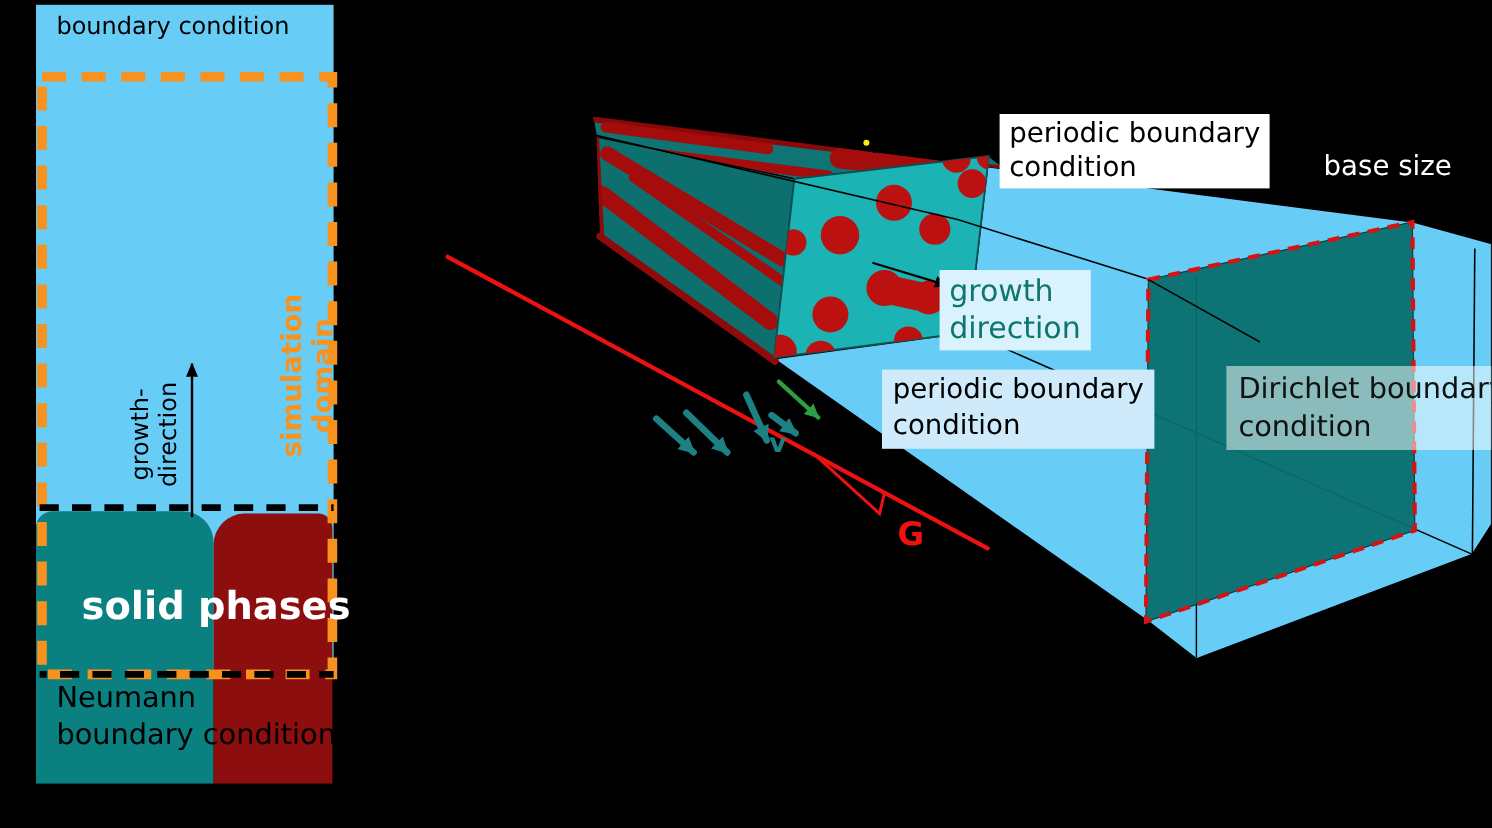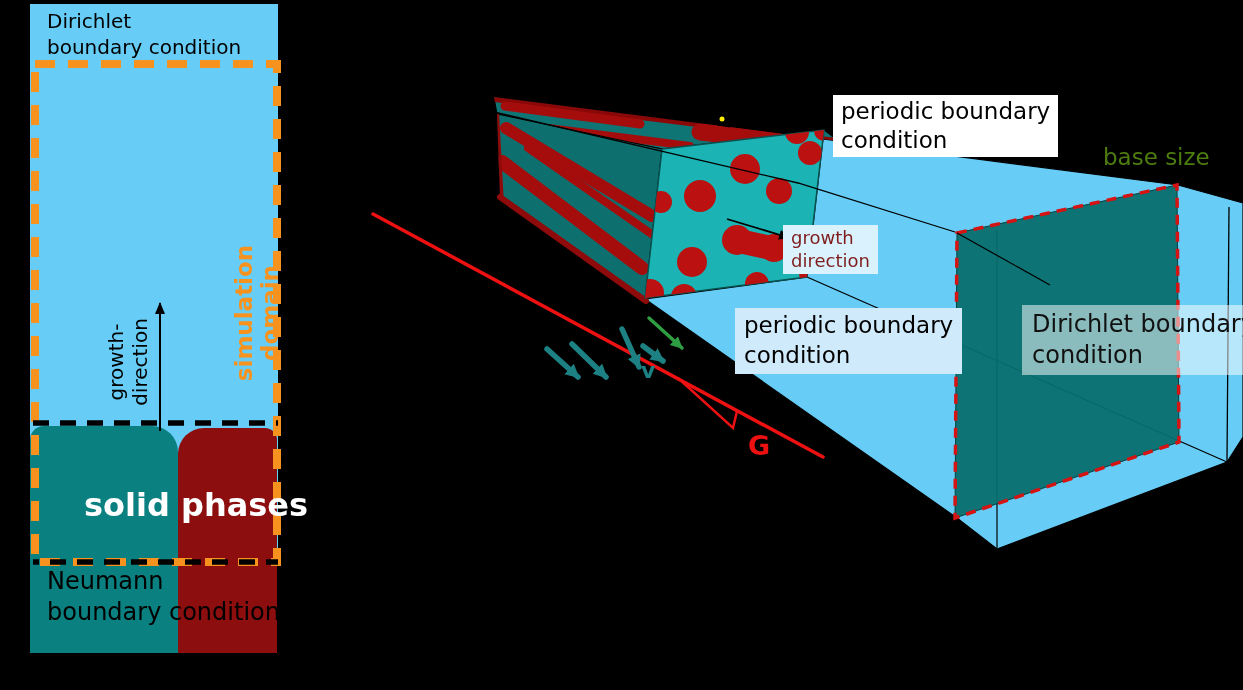--- a/index.html
+++ b/index.html
@@ -16,25 +16,25 @@
   
   #scene{left:0;top:0;z-index:5;}
   
   .lbl{z-index:10;}
   #t-dirichlet-left{left:47px;top:8px;font-size:20px;line-height:1.3;color:#000;}
   #t-liquid{left:56px;top:96px;font-size:33px;font-weight:bold;color:#8c8c8c;}
   #t-simdomain{left:137px;top:287px;width:240px;text-align:center;font-size:23px;font-weight:bold;
                color:#f7921e;transform:rotate(-90deg);}
   #t-growthrot{left:58px;top:338px;width:140px;text-align:center;font-size:20px;line-height:1.2;
                color:#000;transform:rotate(-90deg);}
-  #t-solid{left:68px;top:486px;font-size:32px;font-weight:bold;color:#fff;margin-left:16px;}
+  #t-solid{left:68px;top:486px;font-size:32px;font-weight:bold;color:#fff;}
   #t-neumann{left:47px;top:566px;font-size:24px;line-height:1.3;color:#000;}
   #t-periodic-top{left:833px;top:95px;background:#ffffff;padding:2px 8px;font-size:23px;line-height:1.25;color:#000;}
-  #t-basesize{left:1103px;top:144px;font-size:23px;color:#4d7c0f;}
-  #t-growthdir{left:783px;top:225px;background:#d9f2fd;padding:2px 8px;font-size:18px;line-height:1.25;color:#7f1d1d;}
+  #t-basesize{left:1103px;top:126px;font-size:23px;color:#ffffff;}
+  #t-growthdir{left:783px;top:225px;background:#d9f2fd;padding:2px 8px;font-size:25px;line-height:1.25;color:#0f766e;}
   #t-periodic-front{left:735px;top:308px;background:#cfeafa;padding:3px 9px;font-size:23px;line-height:1.3;color:#000;}
   #t-dirichlet-right{left:1022px;top:305px;background:rgba(255,255,255,0.52);padding:4px 10px;
                      font-size:24px;line-height:1.3;color:#111;white-space:nowrap;}
   #t-G{left:748px;top:430px;font-size:27px;font-weight:bold;color:#ee1111;}
   #t-v{left:641px;top:358px;font-size:22px;font-weight:bold;color:#1d8083;}
 </style>
 </head>
 <body>
 
 <div id="canvas">
@@ -149,21 +149,20 @@
 
     <g>
       <rect x="35" y="64" width="242" height="498" fill="none" stroke="#f7921e" stroke-width="8" stroke-dasharray="20 13"></rect>
     </g>
     <line x1="33" y1="423" x2="278" y2="423" stroke="#000" stroke-width="5.5" stroke-dasharray="16 11"></line>
     <line x1="33" y1="562" x2="278" y2="562" stroke="#000" stroke-width="5.5" stroke-dasharray="16 11" stroke-dashoffset="10"></line>
     <line x1="160" y1="431" x2="160" y2="303" stroke="#000" stroke-width="2" marker-end="url(#ah-black)"></line>
   </svg>
 
   <div class="abs lbl" id="t-dirichlet-left">
-    <span class="ln">Dirichlet</span>
     <span class="ln">boundary condition</span>
   </div>
   <div class="abs lbl" id="t-simdomain">simulation domain</div>
   <div class="abs lbl" id="t-growthrot">
     <span class="ln">growth-</span>
     <span class="ln">direction</span>
   </div>
   <div class="abs lbl" id="t-solid">solid phases</div>
   <div class="abs lbl" id="t-neumann">
     <span class="ln">Neumann</span>

